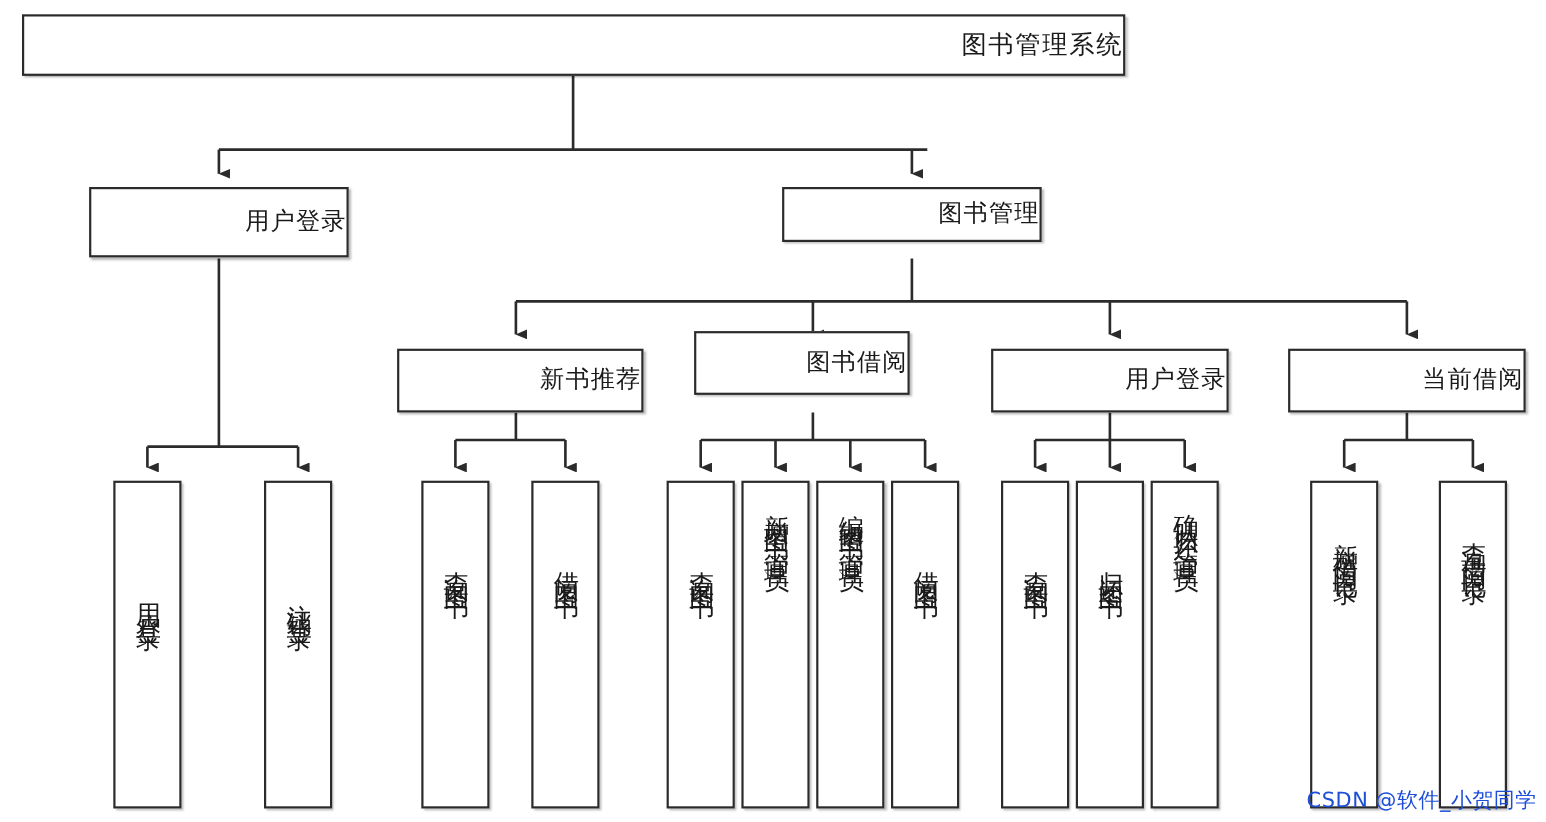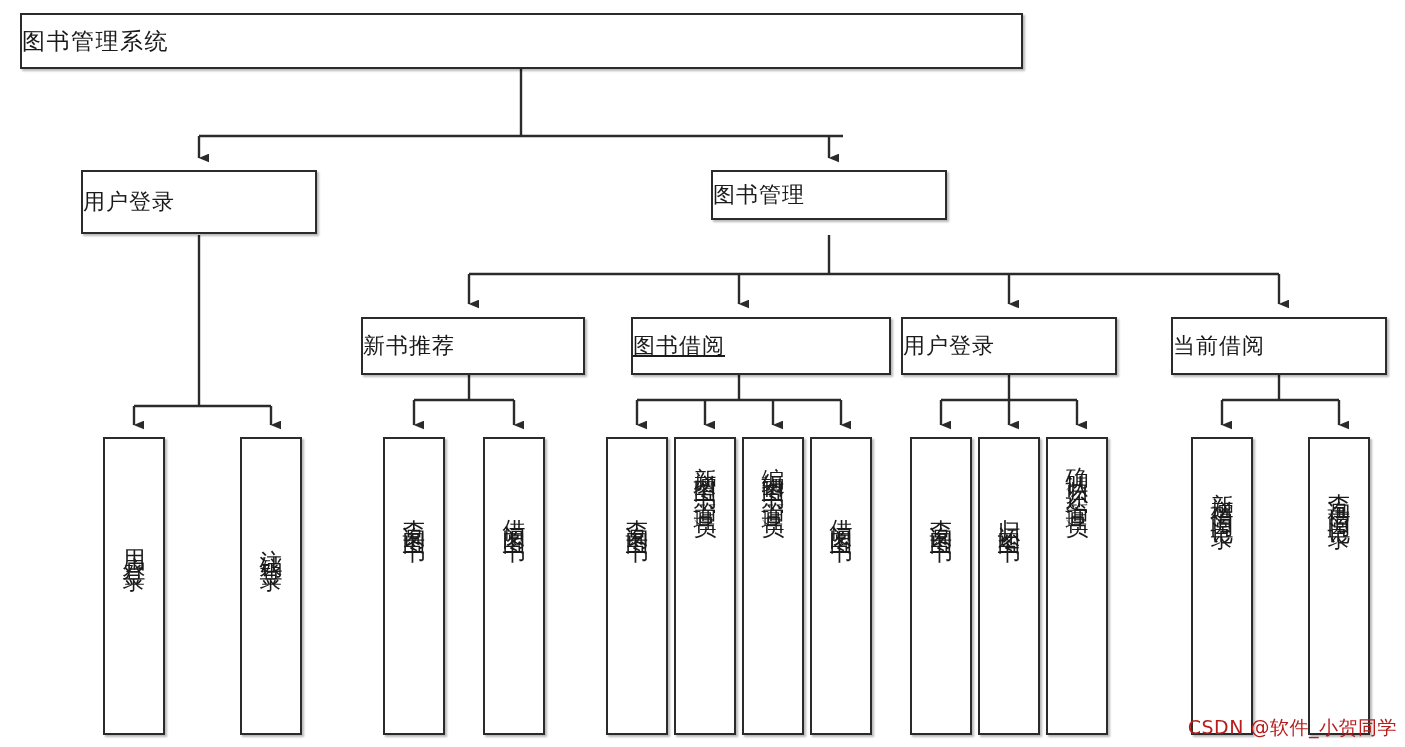--- a/index.html
+++ b/index.html
@@ -14,21 +14,21 @@
   #edges{position:absolute;left:0;top:0;width:1405px;height:747px;}
 
   .node{
     position:absolute;
     box-sizing:border-box;
     background:#ffffff;
     border:2px solid #2b2b2b;
     box-shadow:2px 2px 2px rgba(0,0,0,0.28);
     display:flex;
     align-items:center;
-    justify-content:flex-start;
+    justify-content:flex-end;
     color:#1a1a1a;
   }
   .node .label{
     display:block;
     text-align:center;
     line-height:1.16;
     white-space:nowrap;
   }
 
   
@@ -51,21 +51,21 @@
   }
   .node.v.mid .label{padding-top:82px;}
   .node.v.mid2 .label{padding-top:52px;}
   .node.v.mid3 .label{padding-top:26px;}
 
   #watermark{
     position:absolute;
     right:8px;
     bottom:6px;
     font-size:19px;
-    color:#b91c1c;
+    color:#1d4ed8;
     letter-spacing:0.5px;
     white-space:nowrap;
     pointer-events:none;
   }
 </style>
 </head>
 <body>
 
 <div id="diagram">
 
@@ -126,21 +126,21 @@
   <div class="node h" style="left:81px;top:170px;width:236px;height:64px;">
     <span class="label">用户登录</span>
   </div>
   <div class="node h" style="left:711px;top:170px;width:236px;height:50px;">
     <span class="label">图书管理</span>
   </div>
 
   <div class="node h" style="left:361px;top:317px;width:224px;height:58px;">
     <span class="label">新书推荐</span>
   </div>
-  <div class="node h" style="left:631px;top:317px;width:260px;height:58px;text-decoration:underline;">
+  <div class="node h" style="left:631px;top:301px;width:196px;height:58px;">
     <span class="label">图书借阅</span>
   </div>
   <div class="node h" style="left:901px;top:317px;width:216px;height:58px;">
     <span class="label">用户登录</span>
   </div>
   <div class="node h" style="left:1171px;top:317px;width:216px;height:58px;">
     <span class="label">当前借阅</span>
   </div>
 
   <div class="node v mid" style="left:103px;top:437px;width:62px;height:298px;">

